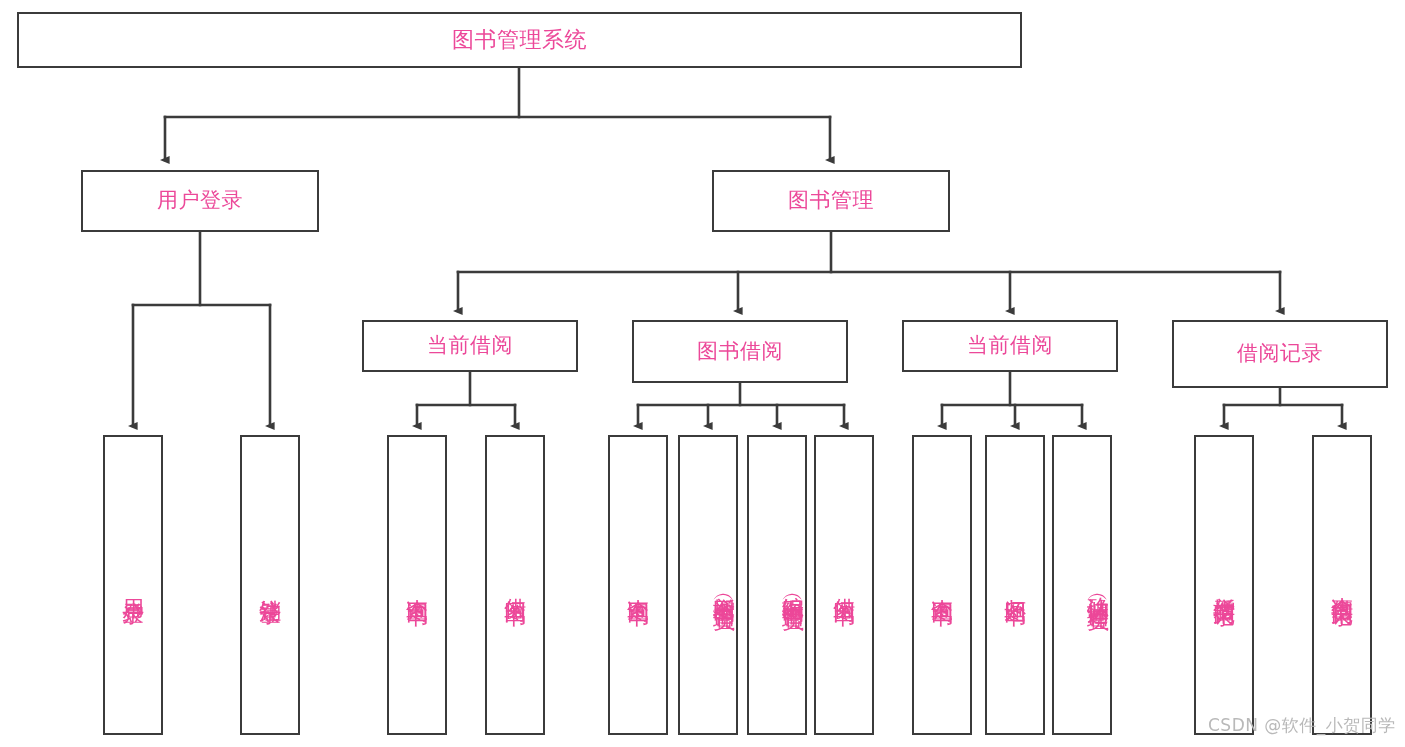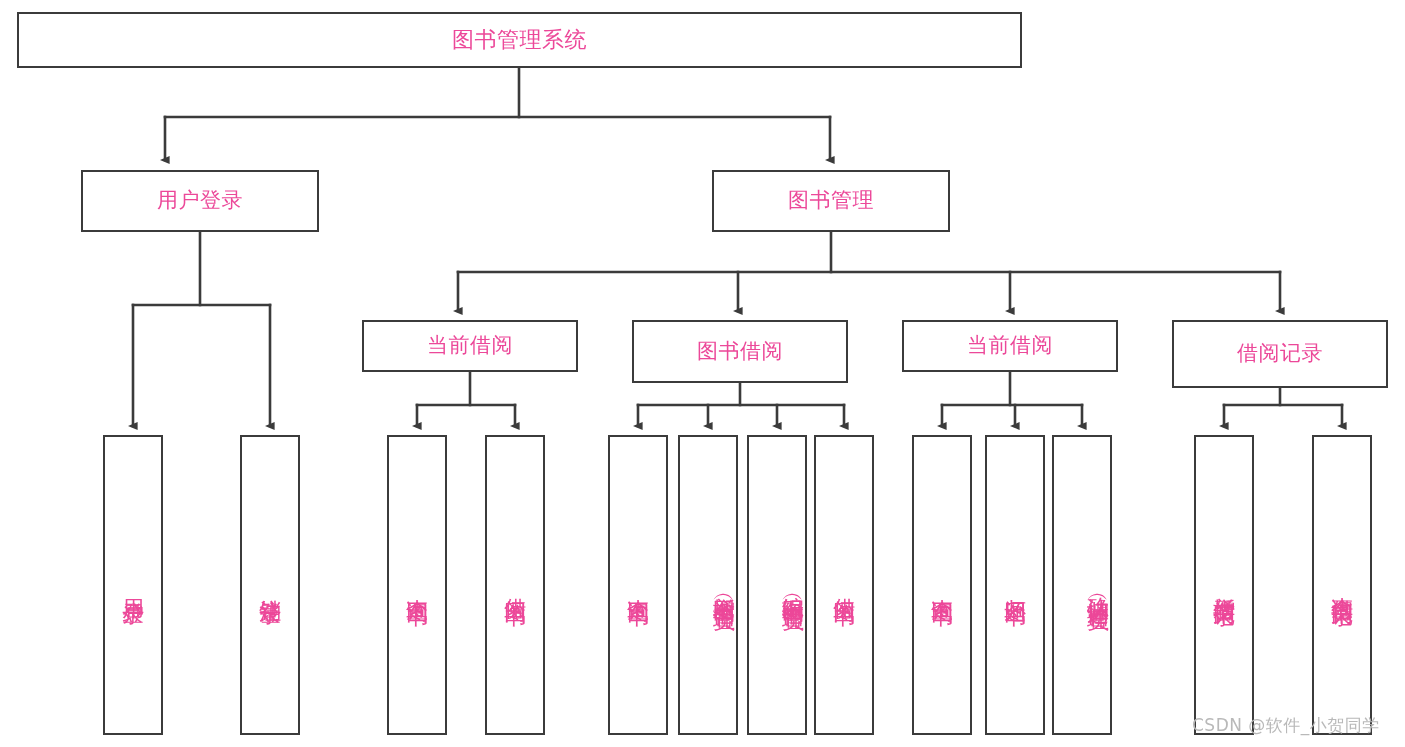--- a/index.html
+++ b/index.html
@@ -58,20 +58,21 @@
   .node.vert.centered {
     align-items: center;
     padding-top: 0;
   }
   .watermark {
     position: absolute;
     font-size: 17px;
     color: #b9b9b9;
     white-space: nowrap;
     letter-spacing: 0.5px;
+    margin-left: 16px;
   }
 </style>
 </head>
 <body>
 
 <div id="canvas">
 
   <svg class="wires" viewBox="0 0 1405 747">
     <defs>
       <marker id="arrow" markerWidth="10" markerHeight="10" refX="4.2" refY="5" orient="auto" markerUnits="userSpaceOnUse">

